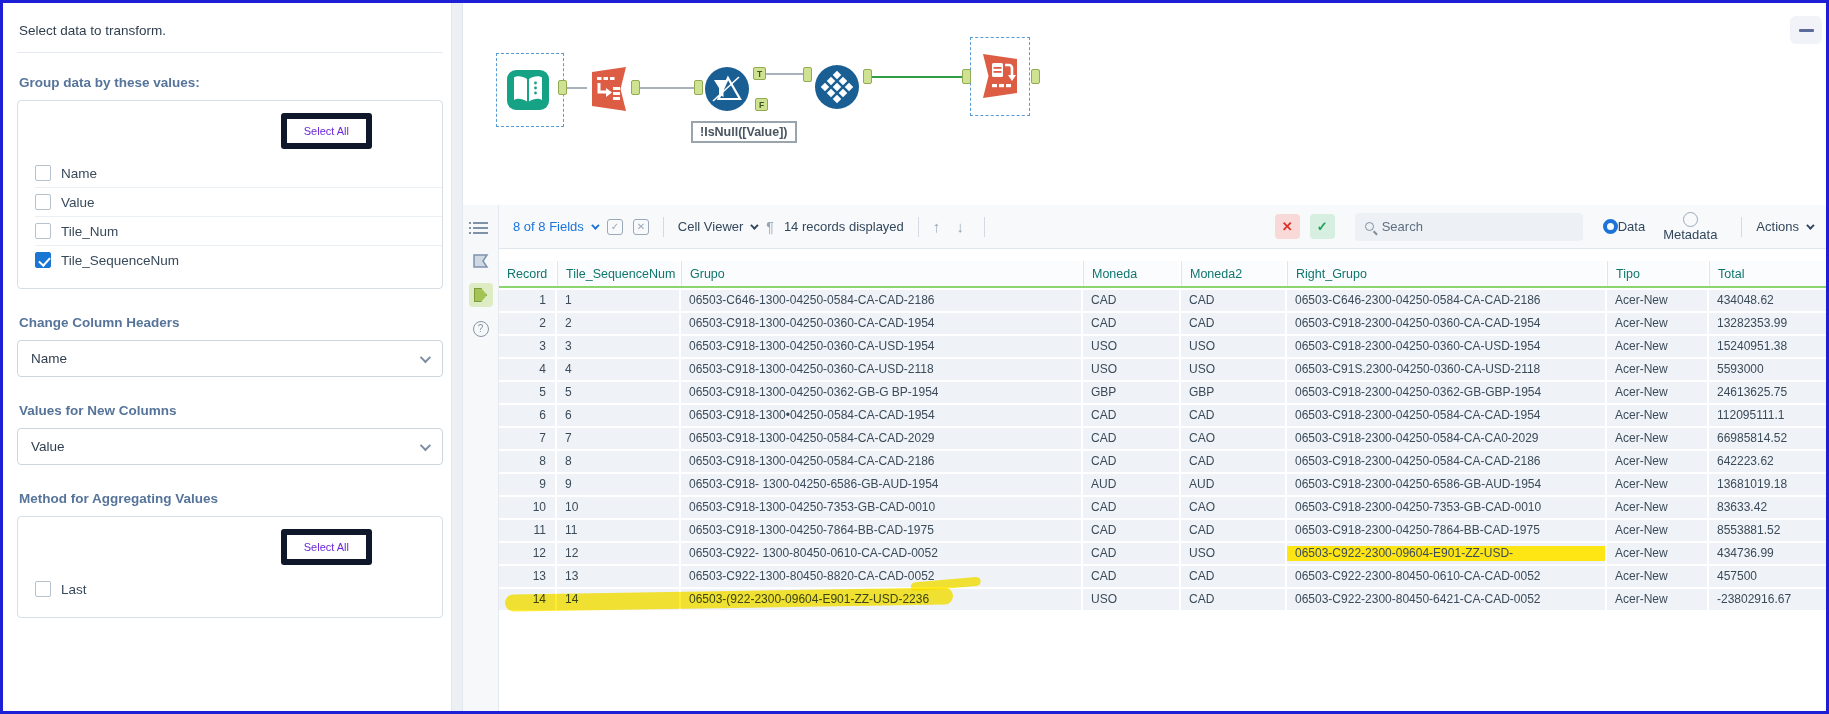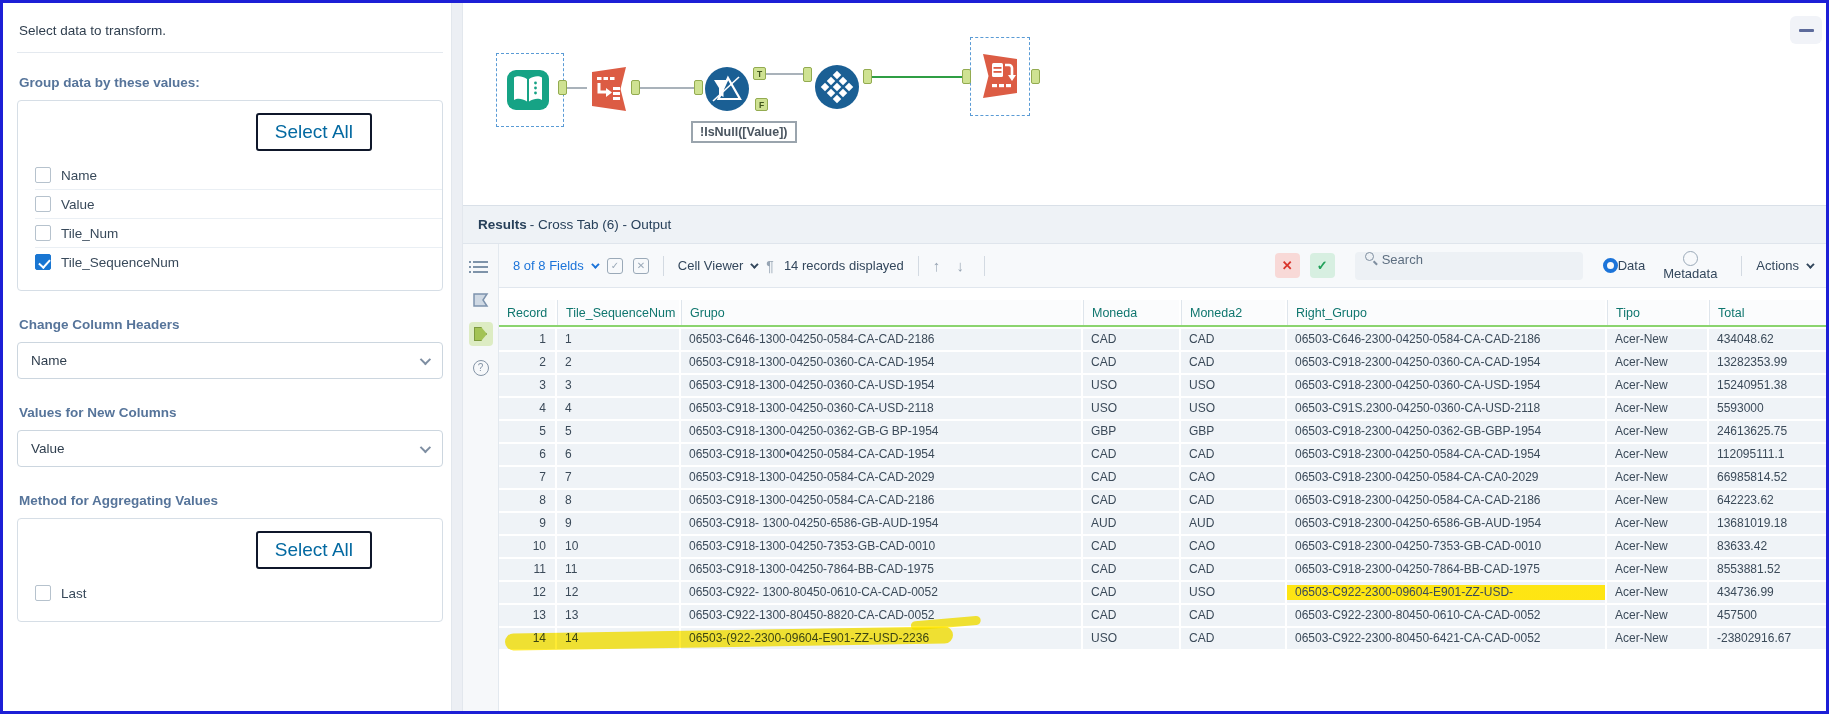--- a/index.html
+++ b/index.html
@@ -6,21 +6,21 @@
   html,body { width:1829px; height:714px; background:#fff; font-family:"Liberation Sans", sans-serif; overflow:hidden; }
   .window { position:relative; width:1829px; height:714px; border:3px solid #1d1fd6; background:#fff; display:flex; }
 
   
   .config { width:448px; height:100%; background:#fff; padding:14px 8px 0 14px; flex:none; }
   .cfg-title { font-size:13.5px; color:#2f3e4e; padding:6px 0 14px 2px; }
   .cfg-hr { border:none; border-top:1px solid #e4e9ef; margin:0 0 22px 0; }
   .cfg-label { font-size:13.5px; font-weight:bold; color:#56749a; margin:0 0 10px 2px; }
   .listbox { border:1px solid #d6dee6; border-radius:4px; background:#fff; padding:12px 0 14px 0; margin-bottom:26px; }
   .selall-row { display:flex; justify-content:flex-end; padding:0 70px 10px 0; }
-  .btn { background:#fff; border:2px solid #0f172a; border-radius:3px; font-size:19px; color:#0369a1; padding:6px 17px; cursor:pointer; font-family:inherit; }
+  .btn { background:#fff; border:6px solid #0f172a; border-radius:3px; font-size:11px; color:#6d28d9; padding:6px 17px; cursor:pointer; font-family:inherit; }
   .check-row { display:flex; align-items:center; gap:10px; margin-left:17px; padding:6px 0; border-bottom:1px solid #eaeff4; }
   .check-row:last-child { border-bottom:none; }
   .cb { width:16px; height:16px; border:1px solid #b6c2cd; border-radius:2px; background:#fff; flex:none; position:relative; }
   .cb.on { background:#1976d2; border-color:#1976d2; }
   .cb.on::after { content:""; position:absolute; left:4.5px; top:1.5px; width:5px; height:9px; border:solid #fff; border-width:0 2px 2px 0; transform:rotate(42deg); }
   .check-lbl { font-size:13.5px; color:#38495a; }
   .dd { display:flex; align-items:center; justify-content:space-between; border:1px solid #ccd6df; border-radius:4px; height:37px; padding:0 14px 0 13px; margin-bottom:26px; background:#fff; cursor:pointer; }
   .dd-val { font-size:13.5px; color:#2f3e4e; }
   .chev { width:8px; height:8px; border-right:2px solid #7e8ea2; border-bottom:2px solid #7e8ea2; transform:rotate(45deg) translateY(-2px); flex:none; }
 
@@ -60,21 +60,21 @@
   .toolbar { height:44px; background:#f7f9fb; border-bottom:1px solid #e1e7ee; display:flex; align-items:center; padding:0 14px 0 14px; gap:10px; font-size:13px; color:#33475c; flex:none; }
   .tb-link { color:#1c74d9; display:flex; align-items:center; gap:7px; cursor:pointer; }
   .tb-link .chev, .tb-item .chev { width:6px; height:6px; border-color:currentColor; }
   .sq-icon { width:16px; height:16px; border:1.6px solid #9aa9b8; border-radius:3px; color:#9aa9b8; font-size:10px; line-height:13px; text-align:center; cursor:pointer; }
   .sep { width:1px; height:20px; background:#d3dae2; margin:0 4px; }
   .tb-item { display:flex; align-items:center; gap:7px; cursor:pointer; }
   .pilcrow { color:#97a5b4; font-size:14px; cursor:pointer; }
   .arrows { color:#9aa7b5; font-size:15px; letter-spacing:6px; cursor:pointer; }
   .xbtn { width:25px; height:25px; border:none; border-radius:4px; background:#f8d9d7; color:#d9342b; font-size:13px; font-weight:bold; cursor:pointer; margin-left:auto; }
   .vbtn { width:25px; height:25px; border:none; border-radius:4px; background:#d7efe1; color:#21a059; font-size:13px; font-weight:bold; cursor:pointer; }
-  .search { display:flex; align-items:flex-start; gap:8px; background:#edf1f5; border-radius:4px; height:28px; width:228px; padding:0 10px; margin:0 10px; }
+  .search { display:flex; align-items:center; gap:8px; background:#edf1f5; border-radius:4px; height:28px; width:228px; padding:0 10px; margin:0 10px; }
   .mag { width:9px; height:9px; border:1.6px solid #7f8fa0; border-radius:50%; position:relative; flex:none; }
   .mag::after { content:""; position:absolute; width:5px; height:1.6px; background:#7f8fa0; transform:rotate(45deg); left:7px; top:9px; }
   .search input { border:none; background:transparent; outline:none; font-size:13px; color:#33475c; width:100%; font-family:inherit; }
   .search input::placeholder { color:#5d6e80; }
   .radio { width:15px; height:15px; border:1.5px solid #9aa9b8; border-radius:50%; flex:none; }
   .radio.on { border:4.5px solid #1c74d9; }
   .rad-group { display:flex; align-items:center; cursor:pointer; }
 
   
   .tbl { flex:1; overflow:hidden; padding-top:12px; }
@@ -237,24 +237,20 @@
             <rect x="20" y="31" width="5" height="3.2" fill="#fff"></rect>
             <rect x="27" y="31" width="5" height="3.2" fill="#fff"></rect>
         </svg>
       </div>
       <div class="anchor" style="left:568px; top:66px;"></div>
 
       <button class="mini-btn" style="right:4px; top:13px;"></button>
     </div>
 
     <div class="results">
-      <div class="res-title">
-        <b>Results</b>
-        <span>- Cross Tab (6) - Output</span>
-      </div>
 
       <div class="res-body">
 
         <div class="strip">
           <span class="strip-icon">
               <span class="icon-list">
                 <i></i>
                 <i></i>
                 <i></i>
               </span>

